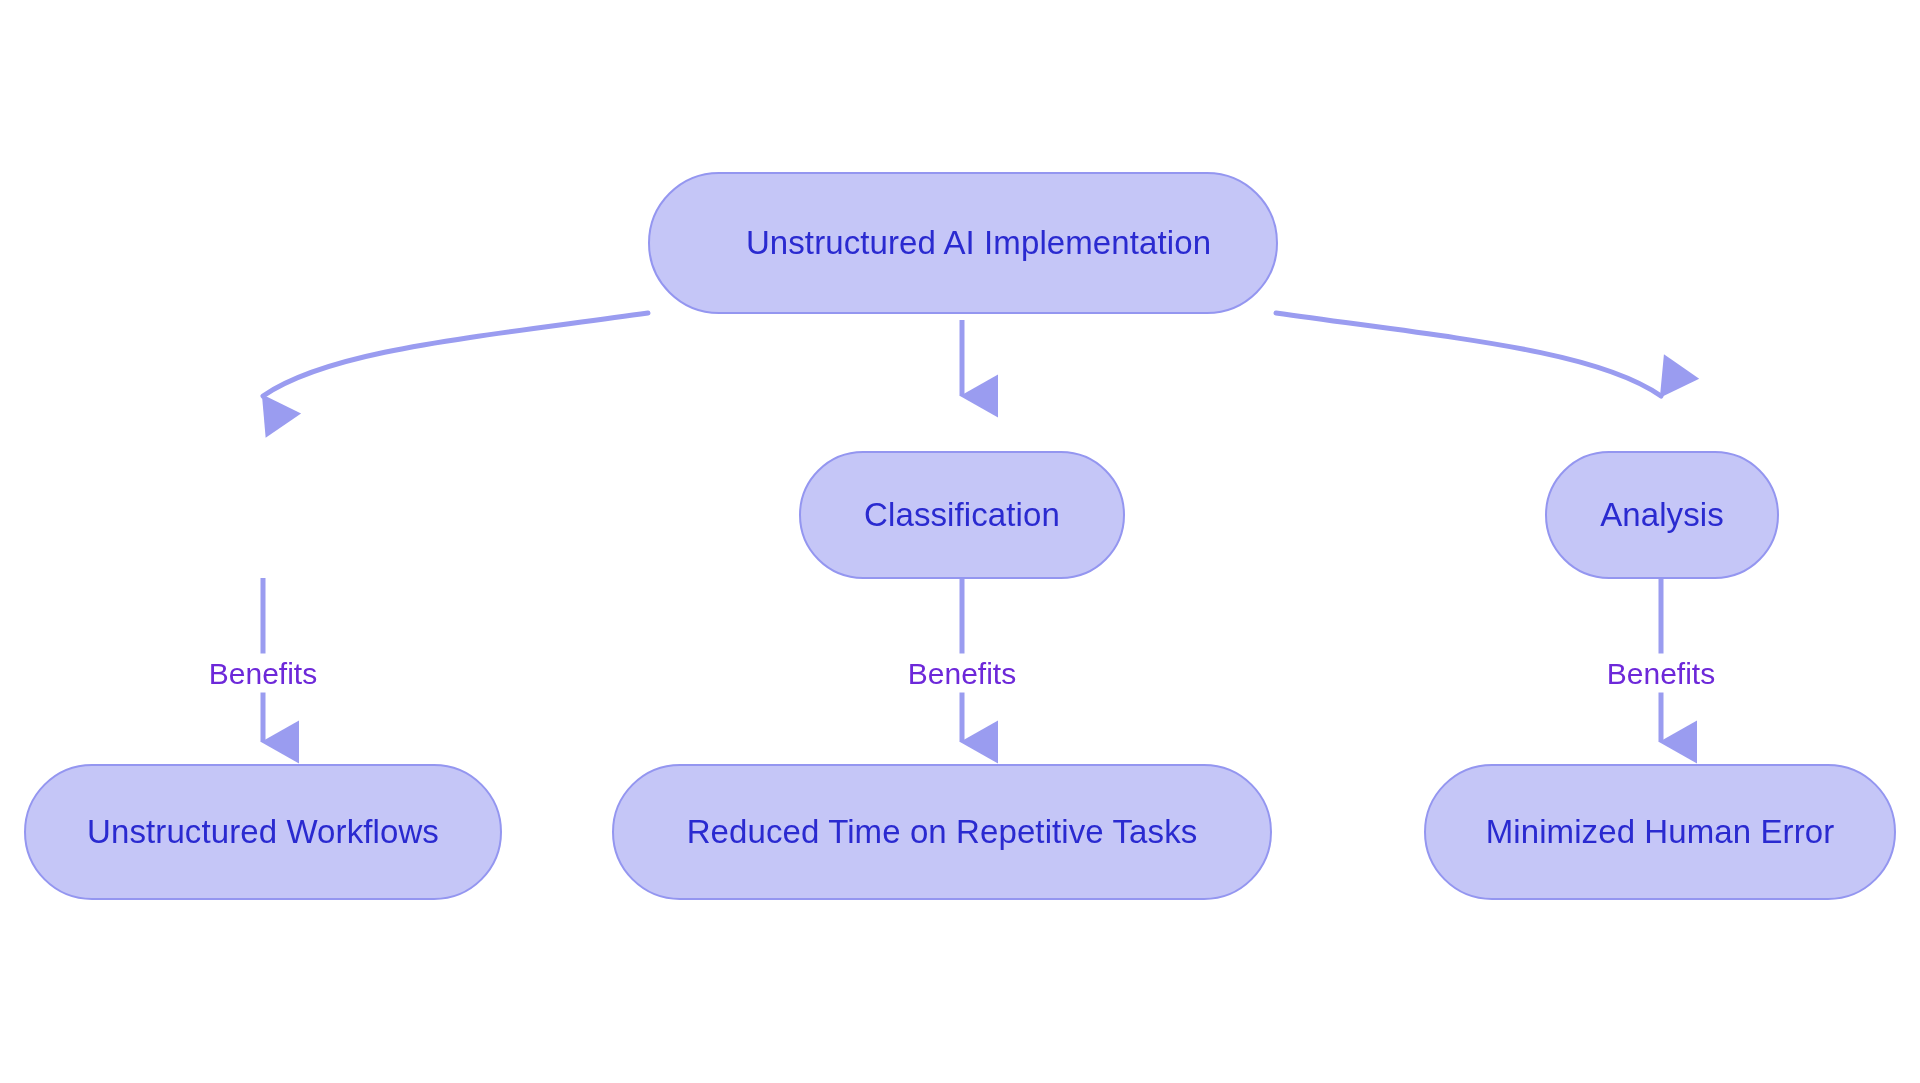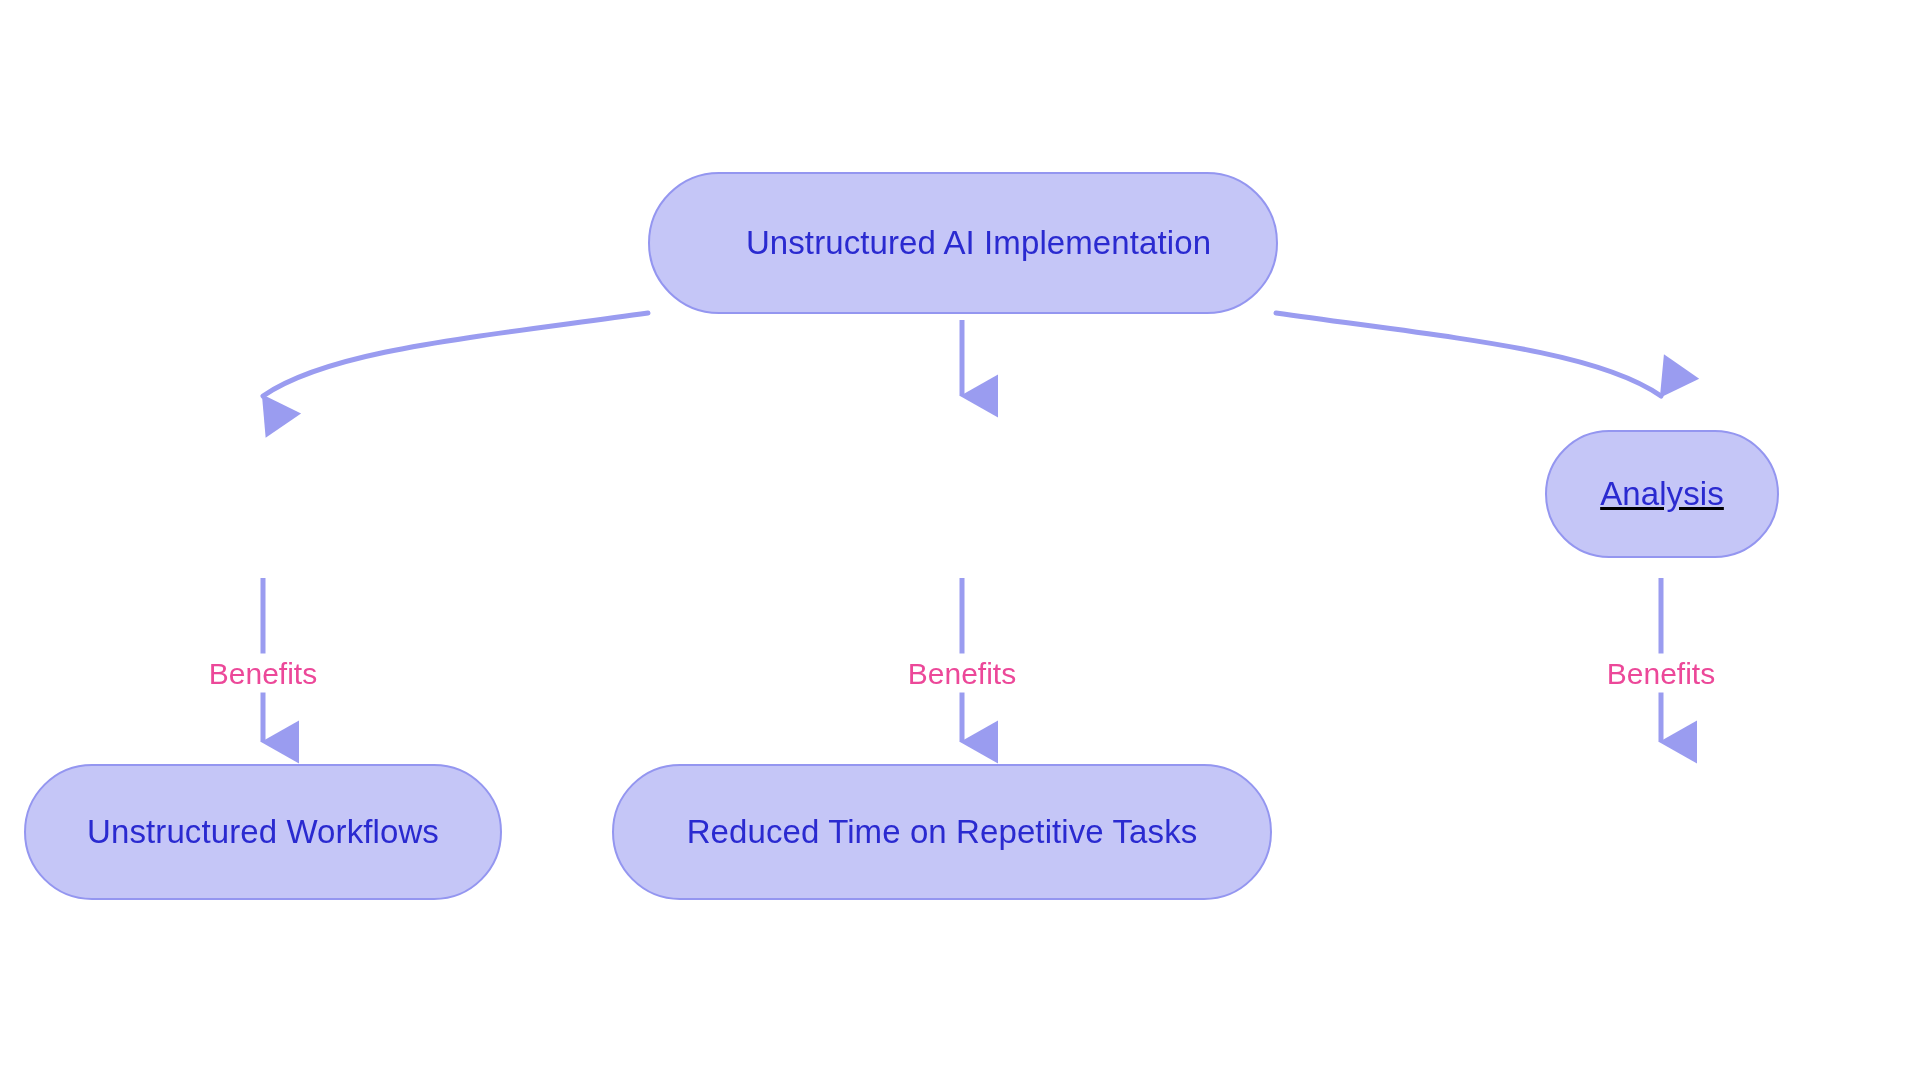--- a/index.html
+++ b/index.html
@@ -44,21 +44,21 @@
     font-size: 33px;
     font-weight: 400;
     letter-spacing: 0.1px;
     line-height: 1.15;
     white-space: nowrap;
   }
   .node.root .node-label { font-size: 33px; margin-left: 31px; }
   .edge-label {
     position: absolute;
     background: #ffffff;
-    color: #ec4899;
+    color: #6d28d9;
     font-size: 30px;
     line-height: 1.1;
     padding: 3px 6px;
     white-space: nowrap;
     transform: translate(-50%, -50%);
   }
 </style>
 </head>
 <body>
 
@@ -82,33 +82,39 @@
     <path d="M 962,578 L 962,742" fill="none" stroke="#9a9cf0" stroke-width="5" stroke-linecap="butt" marker-end="url(#arrowhead)"></path>
 
     <path d="M 1661,578 L 1661,742" fill="none" stroke="#9a9cf0" stroke-width="5" stroke-linecap="butt" marker-end="url(#arrowhead)"></path>
   </svg>
 
   <div class="node root" style="left:648px; top:172px; width:630px; height:142px;">
     <span class="node-label">Unstructured AI Implementation</span>
   </div>
 
 
+  <div class="node" style="left:799px; top:451px; width:326px; height:128px;">
+    <span class="node-label">Classification</span>
+  </div>
 
-  <div class="node" style="left:1545px; top:430px; width:234px; height:128px;text-decoration:underline;">
+  <div class="node" style="left:1545px; top:451px; width:234px; height:128px;">
     <span class="node-label">Analysis</span>
   </div>
 
   <div class="edge-label" style="left:263px; top:673px;">Benefits</div>
 
   <div class="edge-label" style="left:962px; top:673px;">Benefits</div>
 
   <div class="edge-label" style="left:1661px; top:673px;">Benefits</div>
 
   <div class="node" style="left:24px; top:764px; width:478px; height:136px;">
     <span class="node-label">Unstructured Workflows</span>
   </div>
 
   <div class="node" style="left:612px; top:764px; width:660px; height:136px;">
     <span class="node-label">Reduced Time on Repetitive Tasks</span>
   </div>
 
+  <div class="node" style="left:1424px; top:764px; width:472px; height:136px;">
+    <span class="node-label">Minimized Human Error</span>
+  </div>
 
 </div>
 
 </body></html>

